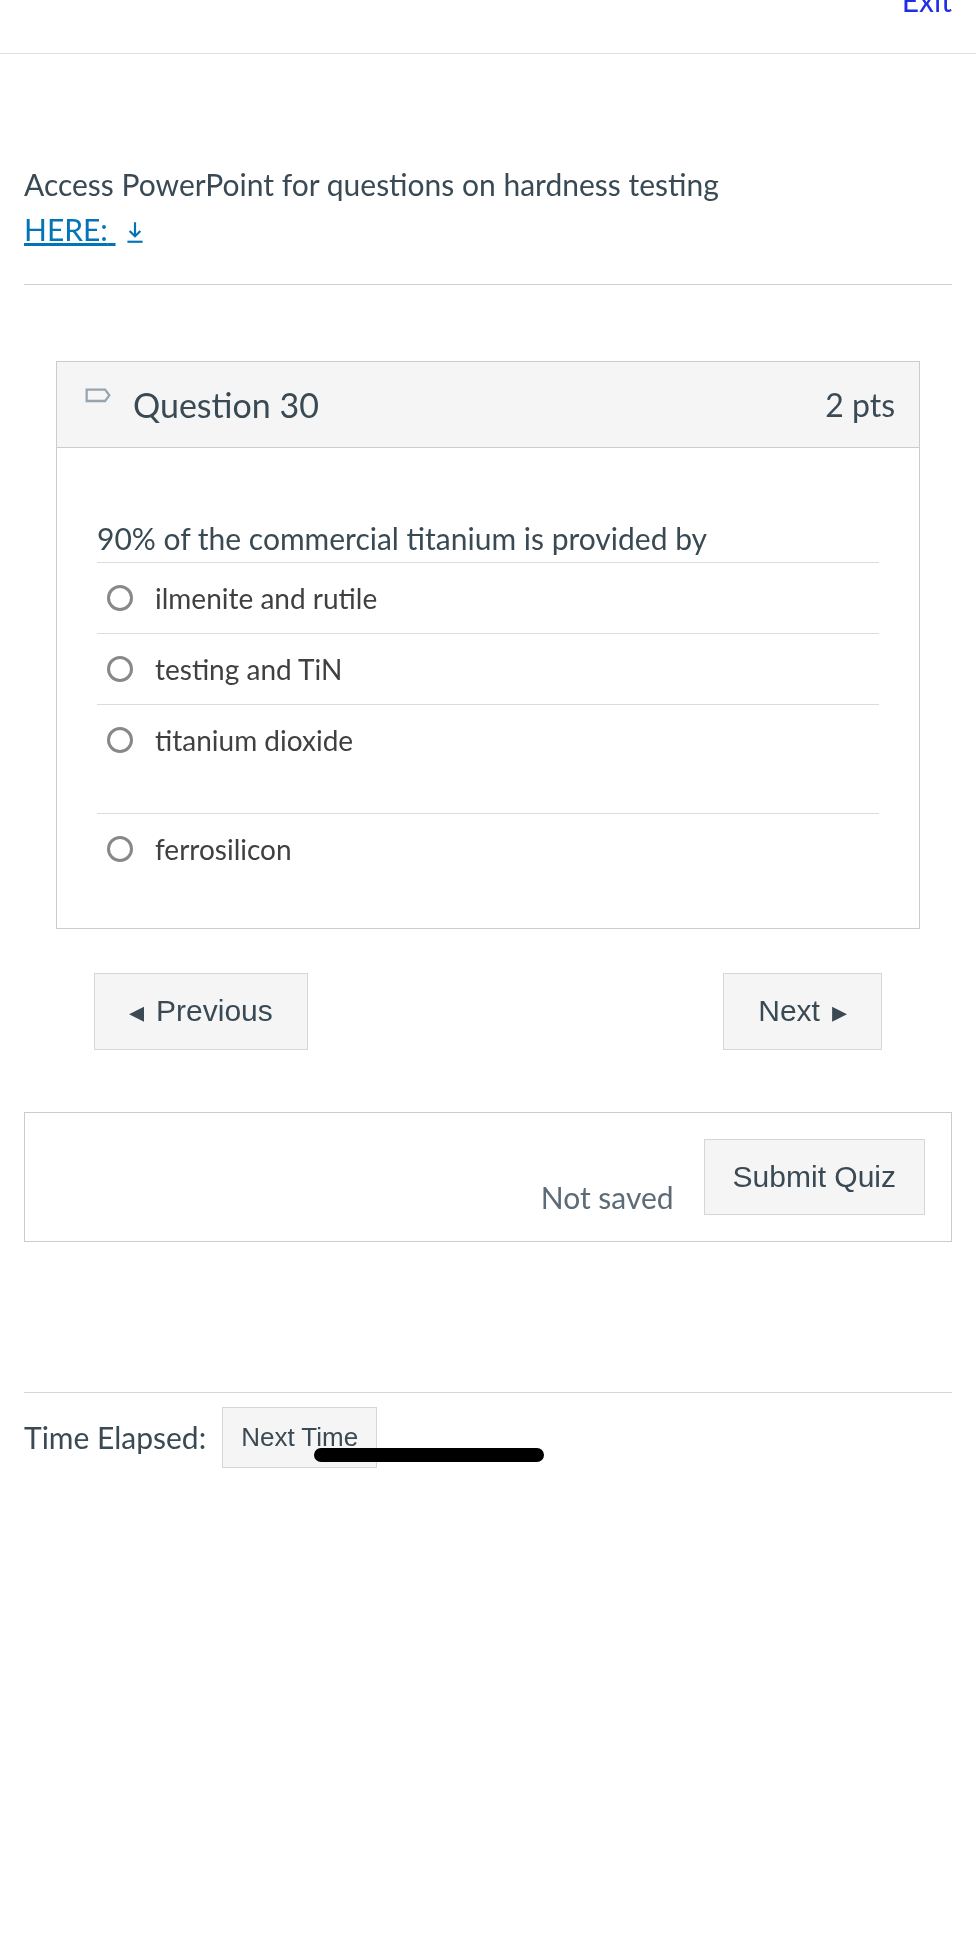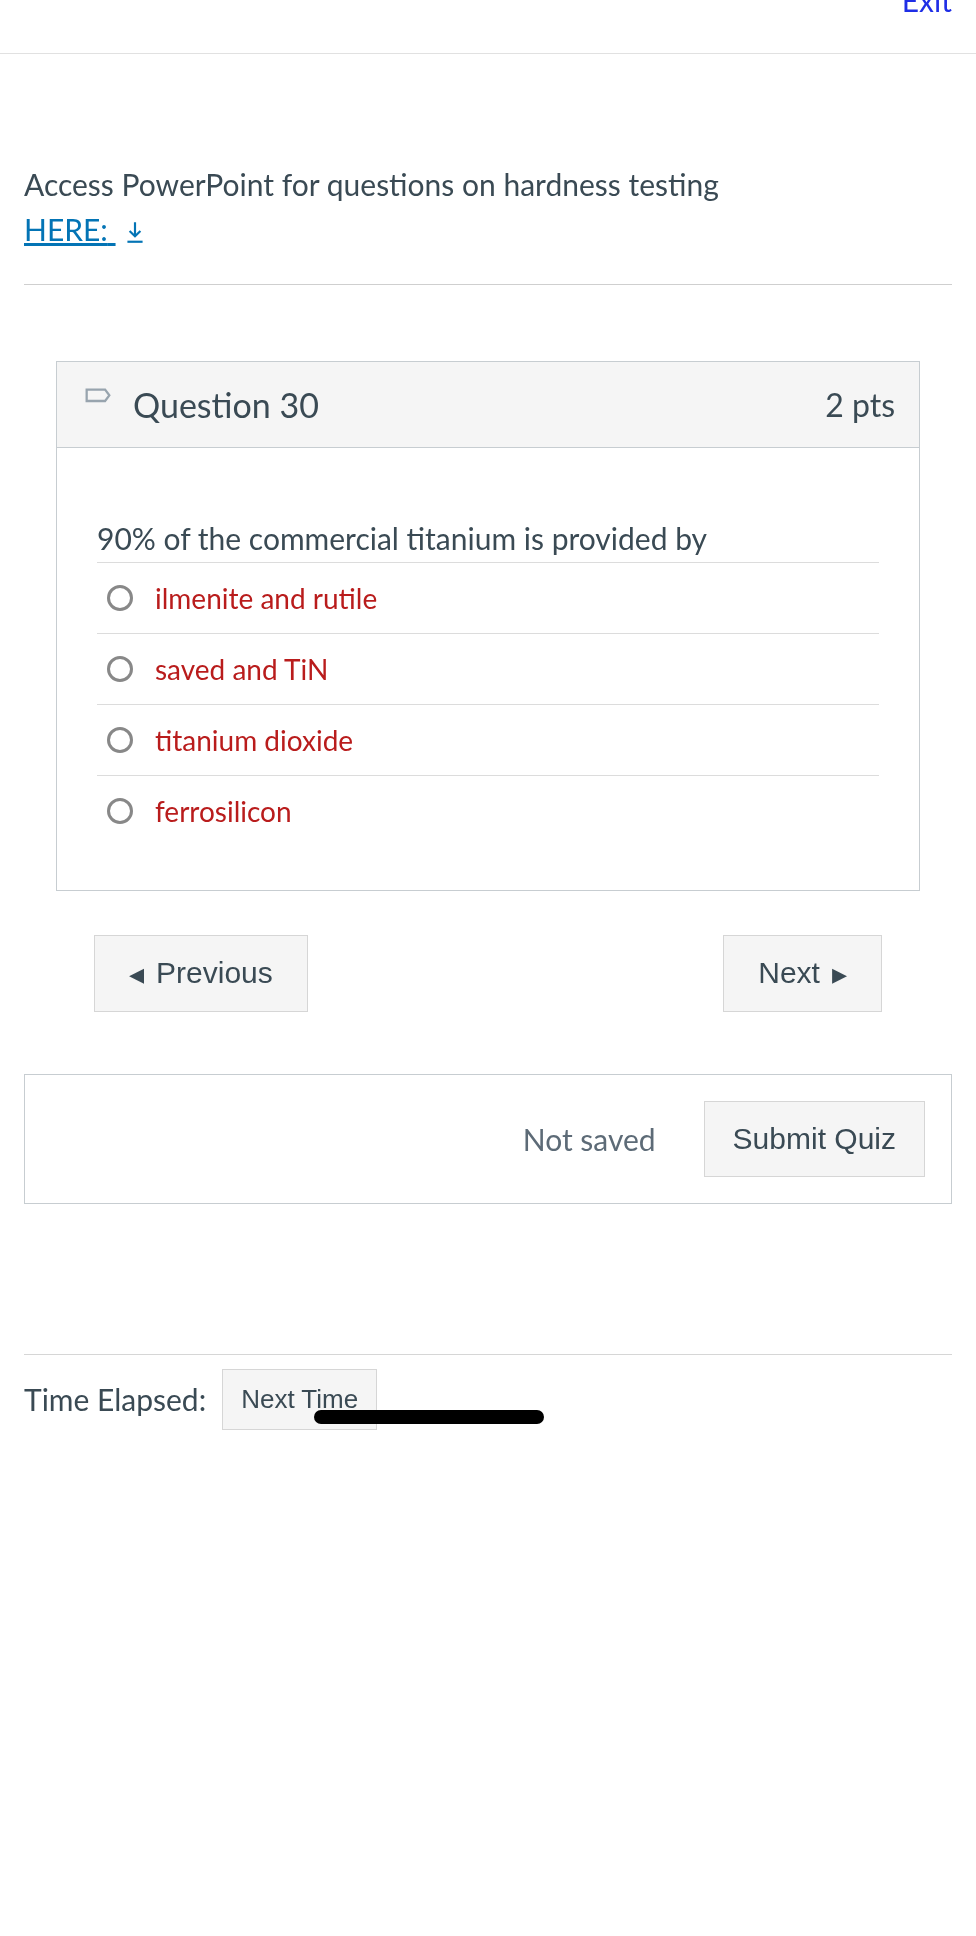--- a/index.html
+++ b/index.html
@@ -72,23 +72,23 @@
 .points { font-size: 32px; color: #3a4a54; margin-left: 9px; }
 .question-body { padding: 66px 40px 44px; }
 .question-text { font-size: 30px; color: #3a4a54; line-height: 1.6; }
 .option-list { }
 .option {
   display: flex;
   align-items: center;
   padding: 18px 10px;
   border-top: 1px solid #dcdcdc;
   font-size: 28px;
-  color: #b91c1c;
-}
-.option:last-child { border-bottom: none; }
+  color: #404040;
+}
+.option:last-child { border-bottom: none; margin-top: 38px; }
 .radio {
   width: 26px;
   height: 26px;
   border: 3px solid #888;
   border-radius: 50%;
   margin-right: 22px;
   flex-shrink: 0;
 }
 .nav-buttons {
   display: flex;
@@ -103,23 +103,23 @@
   color: #3a4a54;
   display: flex;
   align-items: center;
   gap: 12px;
 }
 .submit-bar {
   margin: 62px 0 0;
   border: 1px solid #c7cdd1;
   padding: 26px;
   display: flex;
-  align-items: center;
+  align-items: flex-end;
   justify-content: flex-end;
-  gap: 48px;
+  gap: 30px;
 }
 .not-saved { font-size: 30px; color: #5d6b77; }
 .submit-btn {
   background: #f5f5f5;
   border: 1px solid #d6d6d6;
   padding: 20px 28px;
   font-size: 30px;
   color: #3a4a54;
 }
 .timer-bar {
@@ -188,21 +188,21 @@
     </div>
     <div class="question-body">
       <div class="question-text">90% of the commercial titanium is provided by</div>
       <div class="option-list">
         <div class="option">
           <span class="radio"></span>
           <span>ilmenite and rutile</span>
         </div>
         <div class="option">
           <span class="radio"></span>
-          <span>saved and TiN</span>
+          <span>testing and TiN</span>
         </div>
         <div class="option">
           <span class="radio"></span>
           <span>titanium dioxide</span>
         </div>
         <div class="option">
           <span class="radio"></span>
           <span>ferrosilicon</span>
         </div>
       </div>

